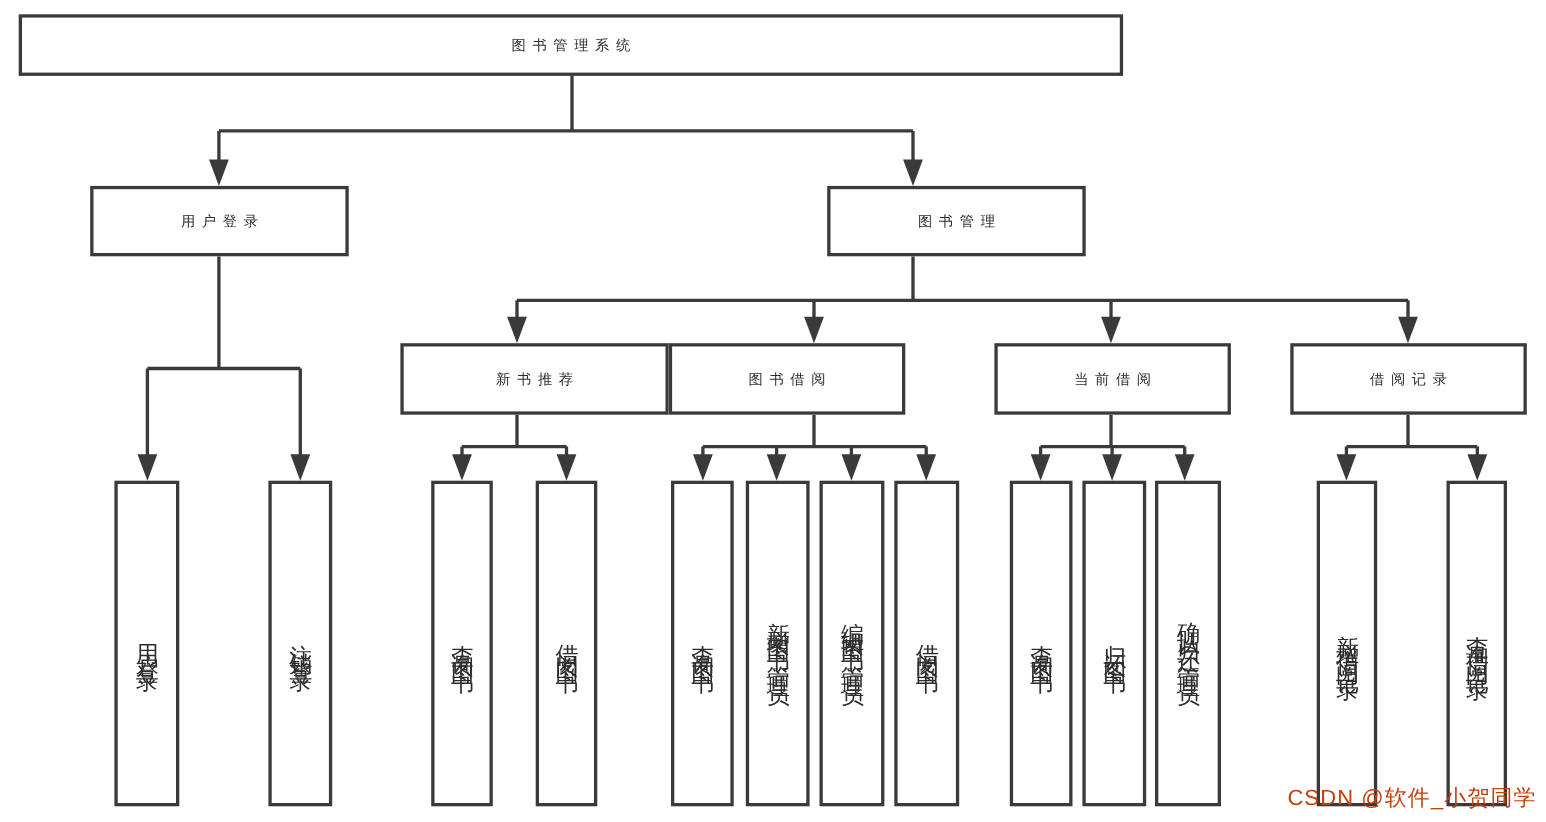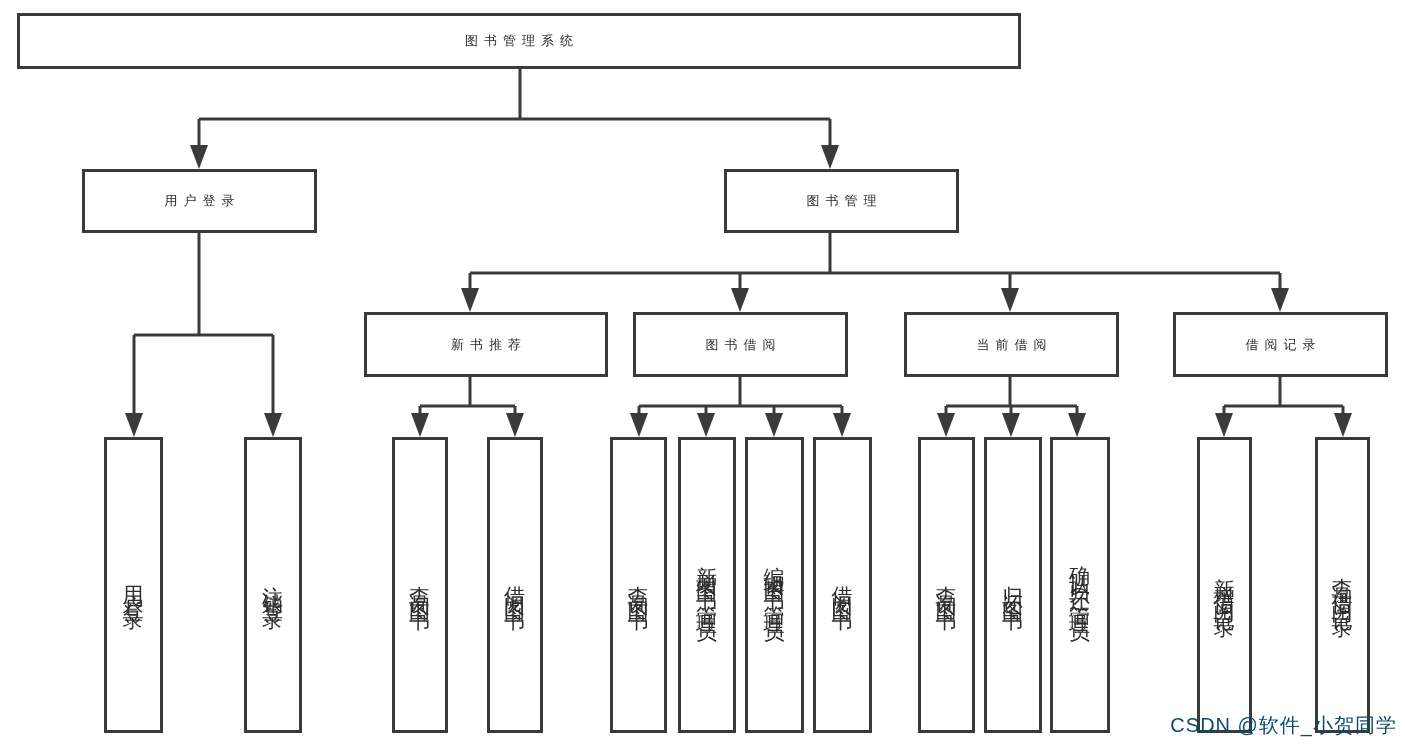--- a/index.html
+++ b/index.html
@@ -39,21 +39,21 @@
     font-size: 21px;
     letter-spacing: 8px;
     line-height: 1;
   }
   .watermark {
     position: absolute;
     top: 712px;
     right: 8px;
     font-size: 20px;
     letter-spacing: 1px;
-    color: #0c4a6e;
+    color: #c2410c;
     z-index: 3;
     white-space: nowrap;
   }
 </style>
 </head>
 <body>
 
 <div class="stage">
 
   <svg class="connectors" viewBox="0 0 1405 747" xmlns="http://www.w3.org/2000/svg">
@@ -92,24 +92,24 @@
       <polygon points="1002,413 1020,413 1011,437"></polygon>
       <polygon points="1068,413 1086,413 1077,437"></polygon>
       <polygon points="1215,413 1233,413 1224,437"></polygon>
       <polygon points="1334,413 1352,413 1343,437"></polygon>
     </g>
   </svg>
 
   <div class="node hbox" style="left:17px; top:13px; width:1004px; height:56px;">图书管理系统</div>
 
   <div class="node hbox" style="left:82px; top:169px; width:235px; height:64px;">用户登录</div>
-  <div class="node hbox" style="left:724px; top:169px; width:235px; height:64px;">图书管理</div>
+  <div class="node hbox" style="left:752px; top:169px; width:235px; height:64px;">图书管理</div>
 
   <div class="node hbox" style="left:364px; top:312px; width:244px; height:65px;">新书推荐</div>
-  <div class="node hbox" style="left:633px; top:312px; width:215px; height:65px;">图书借阅</div>
+  <div class="node hbox" style="left:608px; top:312px; width:215px; height:65px;">图书借阅</div>
   <div class="node hbox" style="left:904px; top:312px; width:215px; height:65px;">当前借阅</div>
   <div class="node hbox" style="left:1173px; top:312px; width:215px; height:65px;">借阅记录</div>
 
   <div class="node vbox" style="left:104px; top:437px; width:59px; height:296px;">用户登录</div>
   <div class="node vbox" style="left:244px; top:437px; width:58px; height:296px;">注销登录</div>
 
   <div class="node vbox" style="left:392px; top:437px; width:56px; height:296px;">查询图书</div>
   <div class="node vbox" style="left:487px; top:437px; width:56px; height:296px;">借阅图书</div>
 
   <div class="node vbox" style="left:610px; top:437px; width:57px; height:296px;">查询图书</div>

